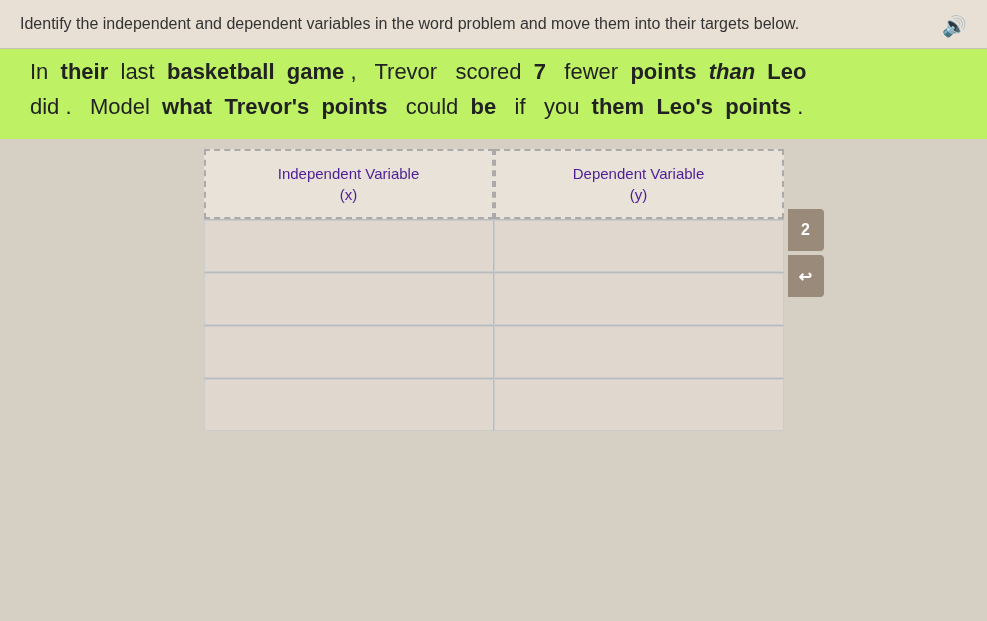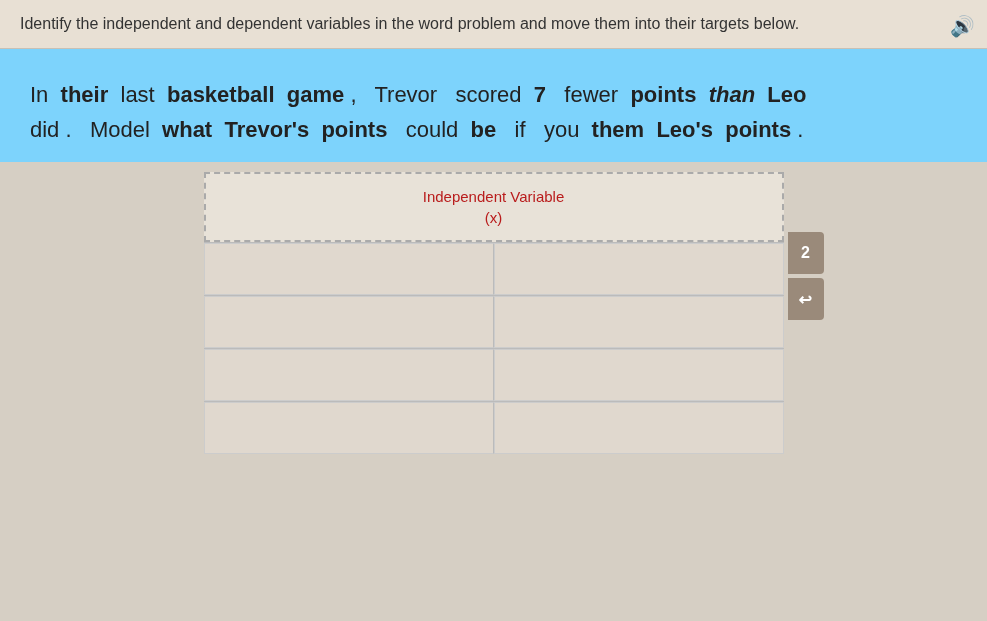--- a/index.html
+++ b/index.html
@@ -14,21 +14,21 @@
     }
 
     .main-container {
       width: 100%;
       height: 100%;
       background-color: #d6cfc4;
       position: relative;
     }
 
     .top-instruction {
-      padding: 12px 12px 10px 20px;
+      padding: 12px 20px 10px 20px;
       background-color: #e8e0d4;
       border-bottom: 1px solid #c8c0b4;
       display: flex;
       align-items: flex-start;
       gap: 10px;
     }
 
     .instruction-text {
       font-size: 16px;
       color: #333;
@@ -37,22 +37,22 @@
     }
 
     .speaker-icon {
       font-size: 20px;
       color: #555;
       margin-top: 2px;
       cursor: pointer;
     }
 
     .word-problem-area {
-      padding: 28px 30px 15px 30px;
-      background-color: #7dd3fc;
+      padding: 5px 30px 15px 30px;
+      background-color: #bef264;
     }
 
     .word-problem-text {
       font-size: 22px;
       color: #222;
       line-height: 1.6;
       text-align: left;
     }
 
     .word-problem-text .bold {
@@ -71,21 +71,21 @@
       width: 100%;
     }
 
     .table-header-cell {
       flex: 1;
       border: 2px dashed #aaa;
       padding: 12px 10px;
       text-align: center;
       background-color: #e8e2d8;
       font-size: 15px;
-      color: #b91c1c;
+      color: #4c1d95;
       line-height: 1.4;
     }
 
     .table-header-cell:first-child {
       border-right: 2px dashed #aaa;
     }
 
     .table-data-rows {
       width: 100%;
     }
@@ -169,20 +169,24 @@
   </div>
 
   <div class="table-area">
     <div class="table-wrapper">
 
       <div class="table-header-row">
         <div class="table-header-cell">
           <div>Independent Variable</div>
           <div>(x)</div>
         </div>
+        <div class="table-header-cell">
+          <div>Dependent Variable</div>
+          <div>(y)</div>
+        </div>
       </div>
 
       <div class="table-data-rows">
 
         <div class="table-data-row">
           <div class="table-data-cell">
             <input type="text" placeholder="" style="">
           </div>
           <div class="table-data-cell">
             <input type="text" placeholder="" style="">

